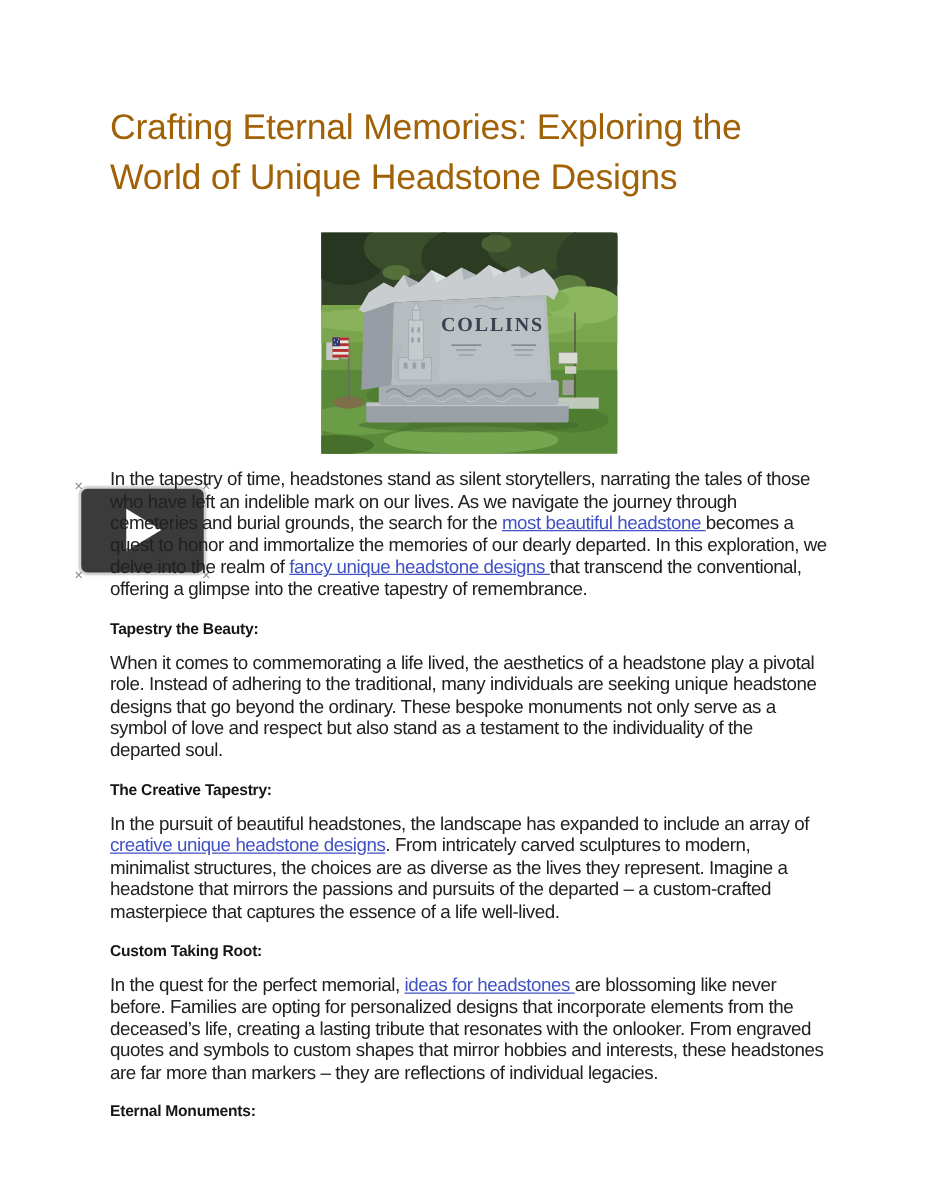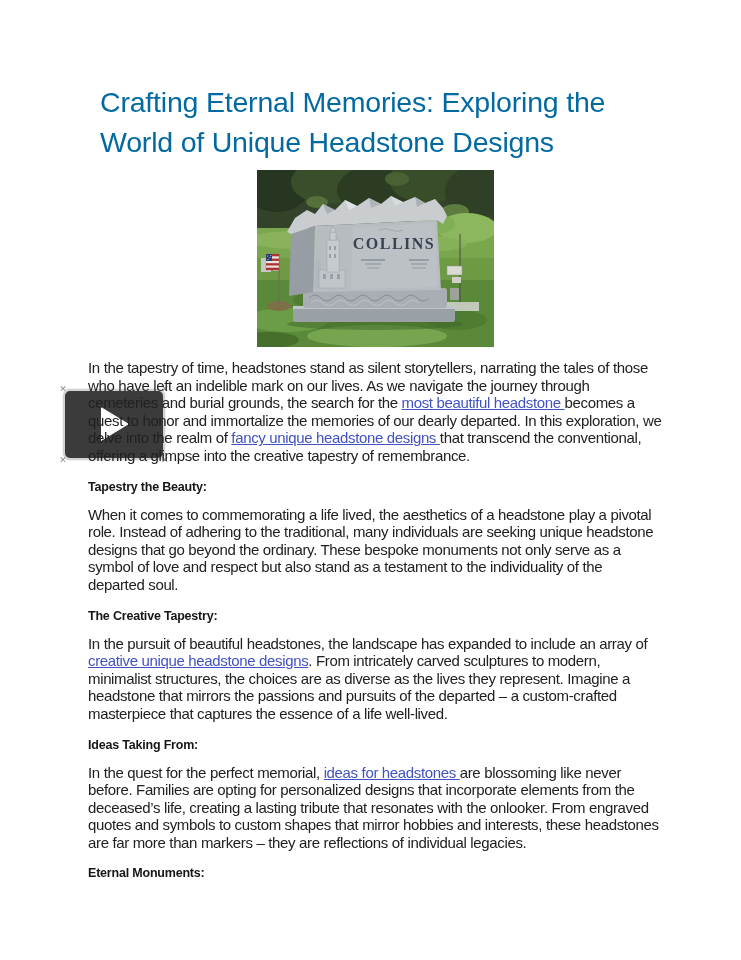--- a/index.html
+++ b/index.html
@@ -11,28 +11,27 @@
     overflow: hidden;
   }
   .page { position: relative; width: 741px; height: 960px; background: #fff; }
   .content { margin-left: 88px; width: 574px; }
 
   h1.doc-title {
     margin-top: 82px;
     font-size: 28.5px;
     line-height: 40px;
     font-weight: 400;
-    color: #0369a1;
+    color: #a16207;
     letter-spacing: -0.2px;
-    margin-left: 12px;
   }
 
   figure.hero {
     width: 237px; height: 177px;
-    margin: 8px auto 0 auto;
+    margin: 24px auto 0 auto;
     position: relative;
   }
   figure.hero svg { display: block; }
 
   .article { position: relative; }
   .article p {
     position: relative; z-index: 2;
     font-size: 15px;
     line-height: 17.6px;
     letter-spacing: -0.35px;
@@ -186,21 +185,21 @@
         </g>
       </svg>
     </figure>
 
     <div class="article">
         <p>In the tapestry of time, headstones stand as silent storytellers, narrating the tales of those who have left an indelible mark on our lives. As we navigate the journey through cemeteries and burial grounds, the search for the <a class="doclink" href="#">most beautiful headstone </a>becomes a quest to honor and immortalize the memories of our dearly departed. In this exploration, we delve into the realm of <a class="doclink" href="#">fancy unique headstone designs </a>that transcend the conventional, offering a glimpse into the creative tapestry of remembrance.</p>
         <h2>Tapestry the Beauty:</h2>
         <p>When it comes to commemorating a life lived, the aesthetics of a headstone play a pivotal role. Instead of adhering to the traditional, many individuals are seeking unique headstone designs that go beyond the ordinary. These bespoke monuments not only serve as a symbol of love and respect but also stand as a testament to the individuality of the departed soul.</p>
         <h2>The Creative Tapestry:</h2>
         <p>In the pursuit of beautiful headstones, the landscape has expanded to include an array of <a class="doclink" href="#">creative unique headstone designs</a>. From intricately carved sculptures to modern, minimalist structures, the choices are as diverse as the lives they represent. Imagine a headstone that mirrors the passions and pursuits of the departed – a custom-crafted masterpiece that captures the essence of a life well-lived.</p>
-        <h2>Ideas Taking From:</h2>
+        <h2>Custom Taking Root:</h2>
         <p>In the quest for the perfect memorial, <a class="doclink" href="#">ideas for headstones </a>are blossoming like never before. Families are opting for personalized designs that incorporate elements from the deceased’s life, creating a lasting tribute that resonates with the onlooker. From engraved quotes and symbols to custom shapes that mirror hobbies and interests, these headstones are far more than markers – they are reflections of individual legacies.</p>
         <h2>Eternal Monuments:</h2>
       </div>
   </div>
 
   <div class="play-overlay">
     <div class="play-triangle"></div>
     <span class="handle tl">✕</span>
     <span class="handle tr">✕</span>
     <span class="handle bl">✕</span>

